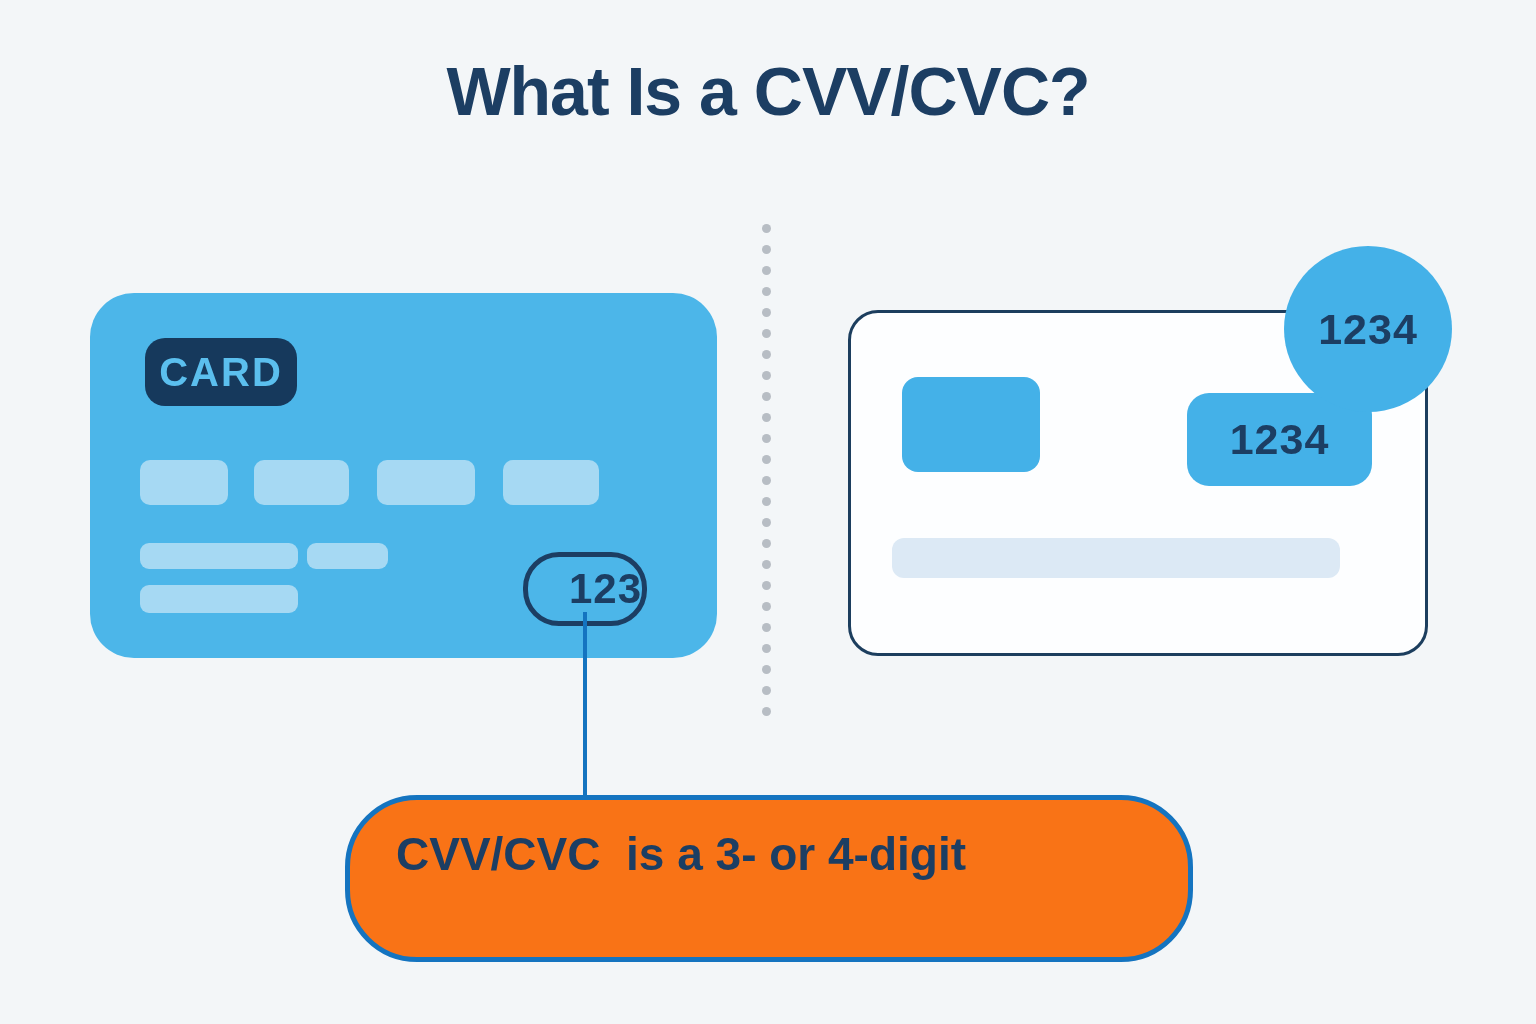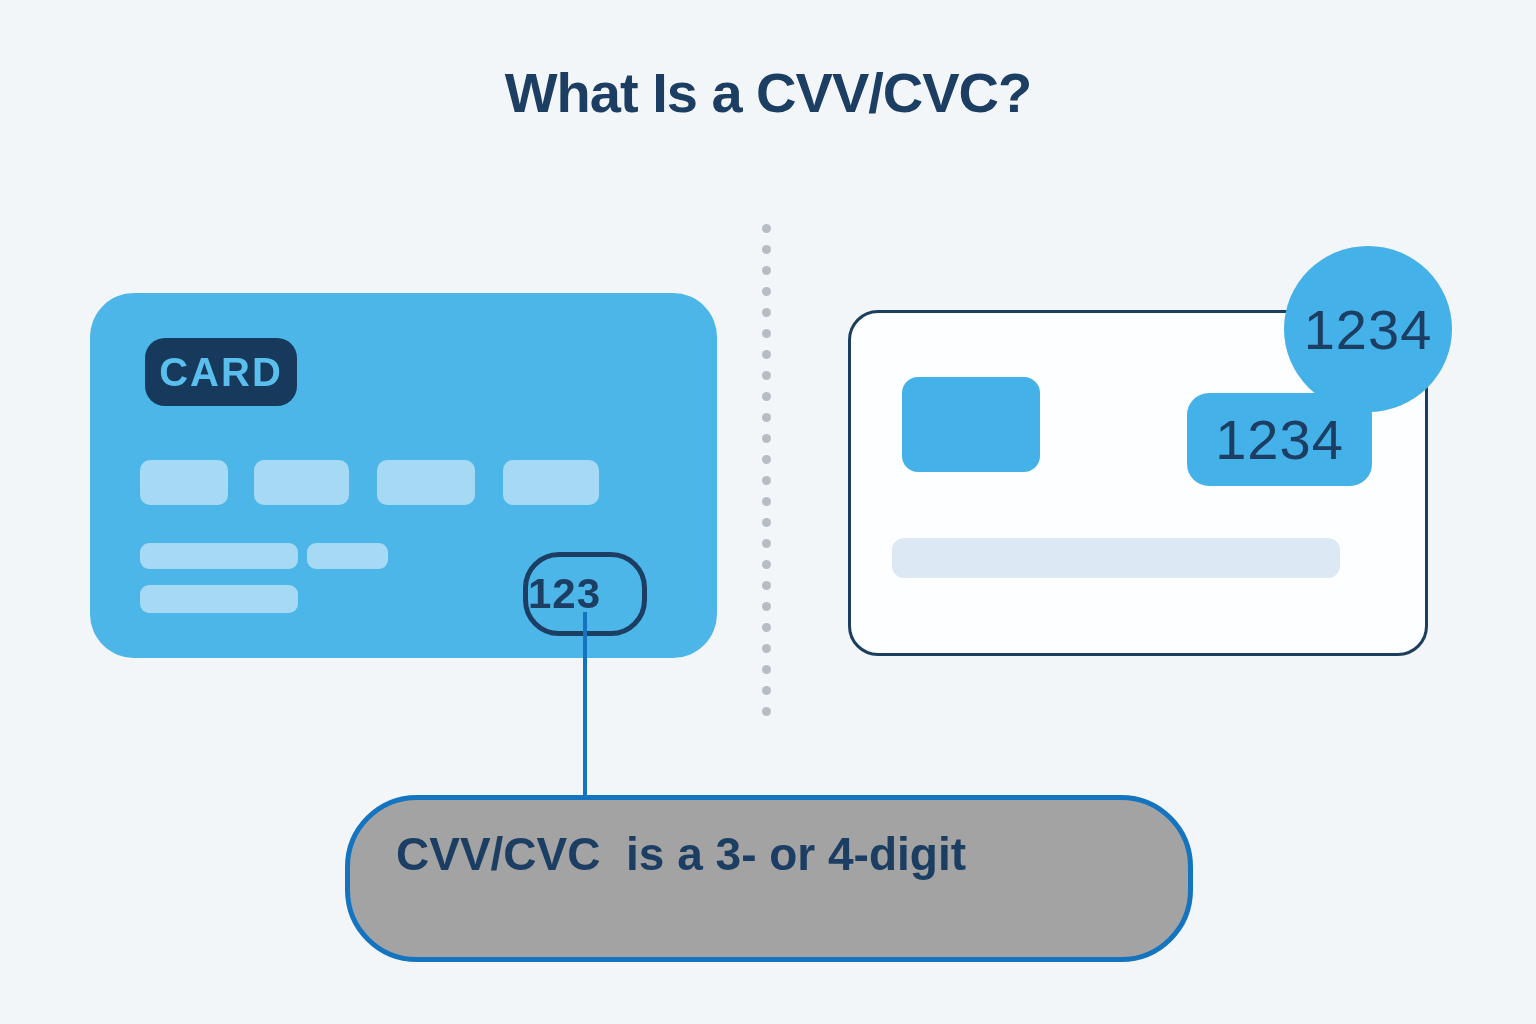--- a/index.html
+++ b/index.html
@@ -20,23 +20,23 @@
   .canvas {
     position: relative;
     width: 1536px;
     height: 1024px;
     background: var(--bg);
     overflow: hidden;
   }
   .title {
     position: absolute;
     top: 52px; left: 0; right: 0;
-    margin: 8px;
+    margin: 0;
     text-align: center;
-    font-size: 56px;
+    font-size: 68px;
     font-weight: 800;
     letter-spacing: -1px;
     color: var(--navy);
   }
   
   .front-card {
     position: absolute;
     left: 90px; top: 293px;
     width: 587px; height: 365px;
     border-radius: 44px;
@@ -61,25 +61,25 @@
   .nb1 { left: 50px;  width: 88px; }
   .nb2 { left: 164px; width: 95px; }
   .nb3 { left: 287px; width: 98px; }
   .nb4 { left: 413px; width: 96px; }
   .line-a { left: 50px;  top: 250px; width: 158px; height: 26px; border-radius: 9px; }
   .line-b { left: 217px; top: 250px; width: 81px;  height: 26px; border-radius: 9px; }
   .line-c { left: 50px;  top: 292px; width: 158px; height: 28px; border-radius: 9px; }
   .cvv-oval {
     position: absolute;
     left: 433px; top: 259px;
-    width: 124px; height: 84px;
+    width: 124px; height: 74px;
     box-sizing: border-box;
     border: 5px solid var(--navy);
     border-radius: 36px;
-    display: flex; align-items: center; justify-content: flex-start;
+    display: flex; align-items: center; justify-content: flex-end;
   }
   .cvv-oval span {
     font-size: 42px; font-weight: 700;
     letter-spacing: 1px;
     color: var(--navy);
   }
   
   .connector {
     position: absolute;
     left: 583px; top: 612px;
@@ -111,21 +111,21 @@
   }
   .code-box {
     position: absolute;
     left: 336px; top: 80px;
     width: 185px; height: 93px;
     border-radius: 22px;
     background: var(--accent);
     display: flex; align-items: center; justify-content: center;
   }
   .code-box span, .magnifier span {
-    font-size: 56px; font-weight: 400;
+    font-size: 43px; font-weight: 700;
     letter-spacing: 1px;
     color: var(--navy);
   }
   .stripe {
     position: absolute;
     left: 41px; top: 225px;
     width: 448px; height: 40px;
     border-radius: 12px;
     background: var(--stripe);
   }
@@ -137,21 +137,21 @@
     background: var(--accent);
     display: flex; align-items: center; justify-content: center;
     z-index: 5;
   }
   
   .callout {
     position: absolute;
     left: 345px; top: 795px;
     width: 848px; height: 167px;
     box-sizing: border-box;
-    background: #a3a3a3;
+    background: #f97316;
     border: 5px solid var(--line-blue);
     border-radius: 72px;
     padding: 22px 0 0 46px;
     z-index: 6;
   }
   .callout p {
     margin: 0;
     font-size: 46px;
     font-weight: 700;
     line-height: 64px;

